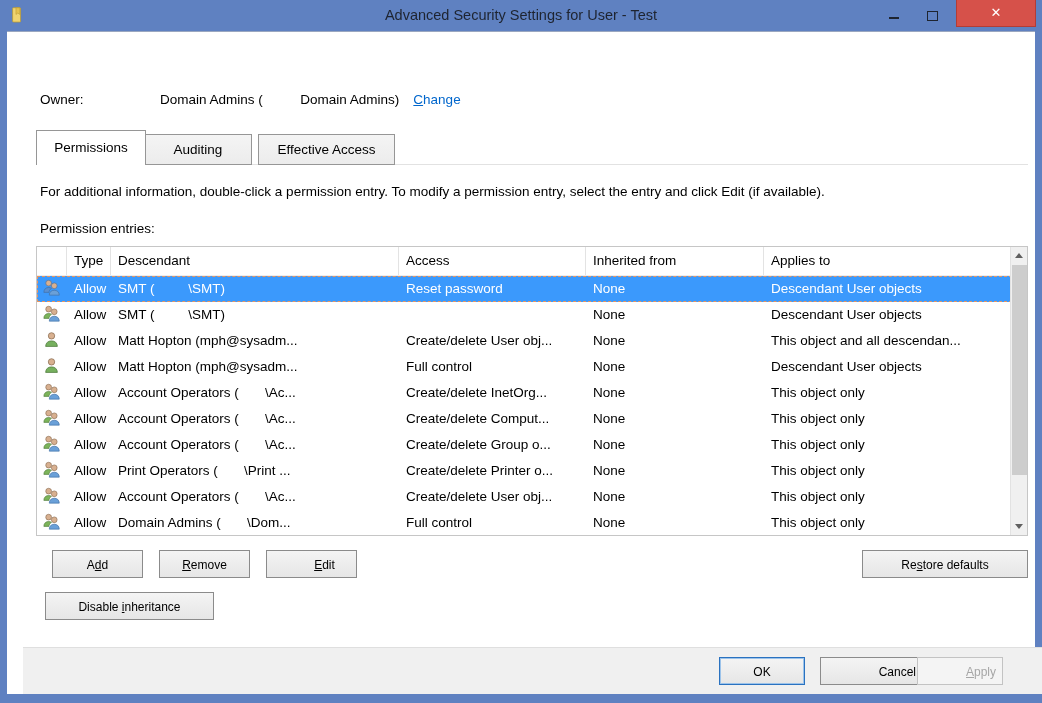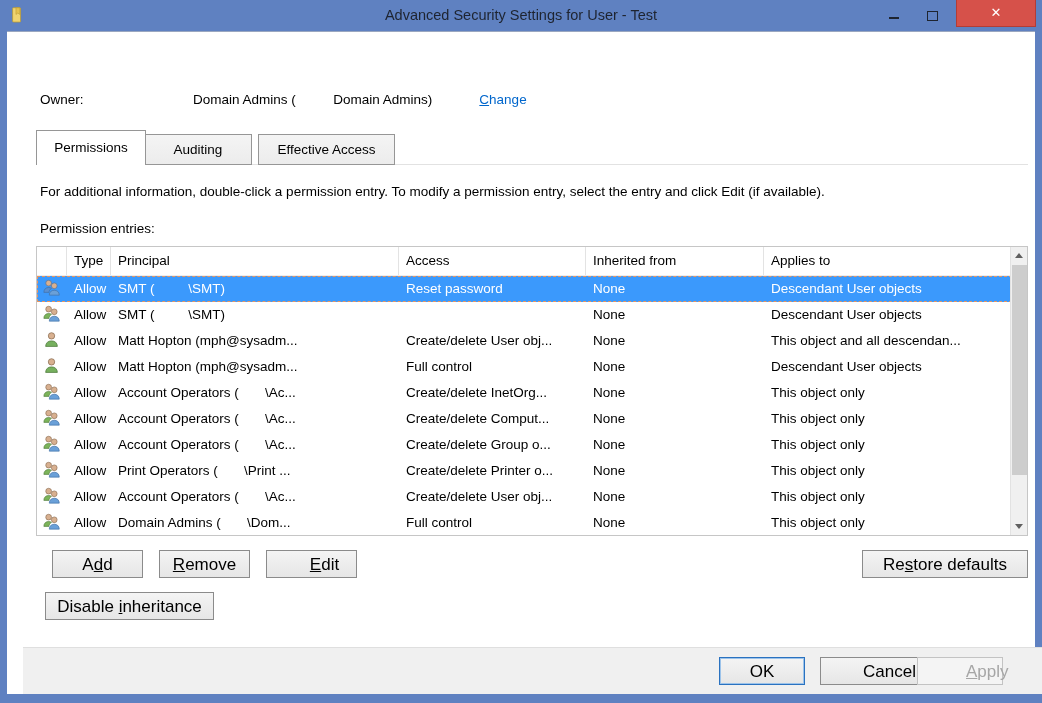--- a/index.html
+++ b/index.html
@@ -9,21 +9,21 @@
   .app-icon{position:absolute;left:9px;top:6px;width:18px;height:18px;}
   .title-text{position:absolute;left:0;top:0;width:100%;height:31px;line-height:30px;text-align:center;font-size:14.5px;color:#1e2430;}
   .capbtn{position:absolute;top:0;height:27px;text-align:center;line-height:26px;color:#1e2430;font-size:13px;cursor:default;}
   .btn-min{left:878px;width:32px;}
   .btn-max{left:914px;width:36px;}
   .btn-close{left:956px;width:80px;background:#d6514a;color:#fff;border:1px solid #b33c36;border-top:none;box-sizing:border-box;font-size:13px;}
   .glyph-min{display:inline-block;width:10px;height:0;border-bottom:2px solid #1e2430;vertical-align:middle;margin-top:9px;}
   .glyph-max{display:inline-block;width:9px;height:8px;border:1px solid #1e2430;vertical-align:middle;margin-top:4px;}
   
   .content{position:absolute;left:7px;top:31px;width:1028px;height:663px;background:#fff;border-top:1px solid #9aa7c0;box-sizing:border-box;}
-  .owner-row{position:absolute;left:33px;top:60px;display:flex;white-space:pre;gap:33px;}
+  .owner-row{position:absolute;left:33px;top:60px;display:flex;white-space:pre;}
   .owner-label{width:120px;}
   .owner-value{white-space:pre;}
   .change-link{color:#0066cc;margin-left:14px;cursor:pointer;}
   .change-link .mn{text-decoration:underline;}
   
   .tabs{position:absolute;left:29px;top:98px;width:992px;height:35px;}
   .tabs::after{content:"";position:absolute;left:0;right:0;bottom:0;border-bottom:1px solid #e2e2e2;}
   .tab{position:absolute;box-sizing:border-box;text-align:center;border:1px solid #969696;background:linear-gradient(#f4f4f4,#ececec);top:4px;height:31px;line-height:29px;z-index:1;cursor:pointer;}
   .tab.active{top:0;height:35px;line-height:33px;background:#fff;border-bottom:none;z-index:3;}
   .tab-permissions{left:0;width:110px;}
@@ -48,21 +48,21 @@
   .row-icon{display:inline-block;width:17px;height:17px;vertical-align:middle;margin-top:-3px;}
   
   .vscroll{position:absolute;right:0;top:0;bottom:0;width:17px;background:#f0f0f0;border-left:1px solid #e2e2e2;box-sizing:border-box;}
   .sb-btn{position:absolute;left:0;width:17px;height:17px;}
   .sb-up{top:0;}
   .sb-down{bottom:0;}
   .tri-up{position:absolute;left:4px;top:6px;width:0;height:0;border-left:4px solid transparent;border-right:4px solid transparent;border-bottom:5px solid #606060;}
   .tri-down{position:absolute;left:4px;top:6px;width:0;height:0;border-left:4px solid transparent;border-right:4px solid transparent;border-top:5px solid #606060;}
   .sb-thumb{position:absolute;left:1px;top:18px;width:15px;height:210px;background:#cdcdcd;}
   
-  .pushbtn{box-sizing:border-box;height:28px;line-height:26px;text-align:center;background:linear-gradient(#f4f4f4,#e6e6e6);border:1px solid #8b8b8b;font-size:17px;font-family:"Liberation Sans",sans-serif;color:#000;cursor:pointer;}
+  .pushbtn{box-sizing:border-box;height:28px;line-height:26px;text-align:center;background:linear-gradient(#f4f4f4,#e6e6e6);border:1px solid #8b8b8b;font-size:12px;font-family:"Liberation Sans",sans-serif;color:#000;cursor:pointer;}
   .pushbtn .mn{text-decoration:underline;}
   .action-row{position:absolute;left:29px;top:518px;width:992px;height:28px;}
   .btn-add{position:absolute;left:16px;width:91px;}
   .btn-remove{position:absolute;left:123px;width:91px;}
   .btn-edit{position:absolute;left:230px;width:91px;padding-left:32px;}
   .btn-restore{position:absolute;right:0;width:166px;}
   .btn-disable{position:absolute;left:38px;top:560px;width:169px;}
   
   .footer{position:absolute;left:16px;bottom:0;width:100%;height:47px;background:#f0f0f0;border-top:1px solid #dfdfdf;box-sizing:border-box;}
   .btn-ok{position:absolute;left:696px;top:9px;width:86px;border:1px solid #2a72c0;box-shadow:inset 0 0 0 1px #9cc3ea;}
@@ -101,21 +101,21 @@
       <div class="tab tab-effective">Effective Access</div>
     </div>
 
     <div class="info-text">For additional information, double-click a permission entry. To modify a permission entry, select the entry and click Edit (if available).</div>
     <div class="entries-label">Permission entries:</div>
 
     <div class="table">
       <div class="thead">
         <span class="cell c-icon"></span>
         <span class="cell c-type">Type</span>
-        <span class="cell c-principal">Principal</span>
+        <span class="cell c-principal">Descendant</span>
         <span class="cell c-access">Access</span>
         <span class="cell c-inherited">Inherited from</span>
         <span class="cell c-applies">Applies to</span>
       </div>
 
       <div class="trow selected">
         <span class="cell c-icon"><span class="row-icon"><svg viewBox="0 0 16 16" width="17" height="17">
                 <circle cx="5.3" cy="3.9" r="2.7" fill="#d8b090" stroke="#5a6d8a" stroke-width="0.6"></circle>
                 <path d="M0.8 12.6c0-3 2-4.6 4.5-4.6 1 0 2 .3 2.7.8-1.4.9-2.3 2.1-2.4 3.8z" fill="#5a8fd0" stroke="#3f6ea5" stroke-width="0.6"></path>
                 <circle cx="10.6" cy="6.4" r="2.7" fill="#d8b090" stroke="#5a6d8a" stroke-width="0.6"></circle>

